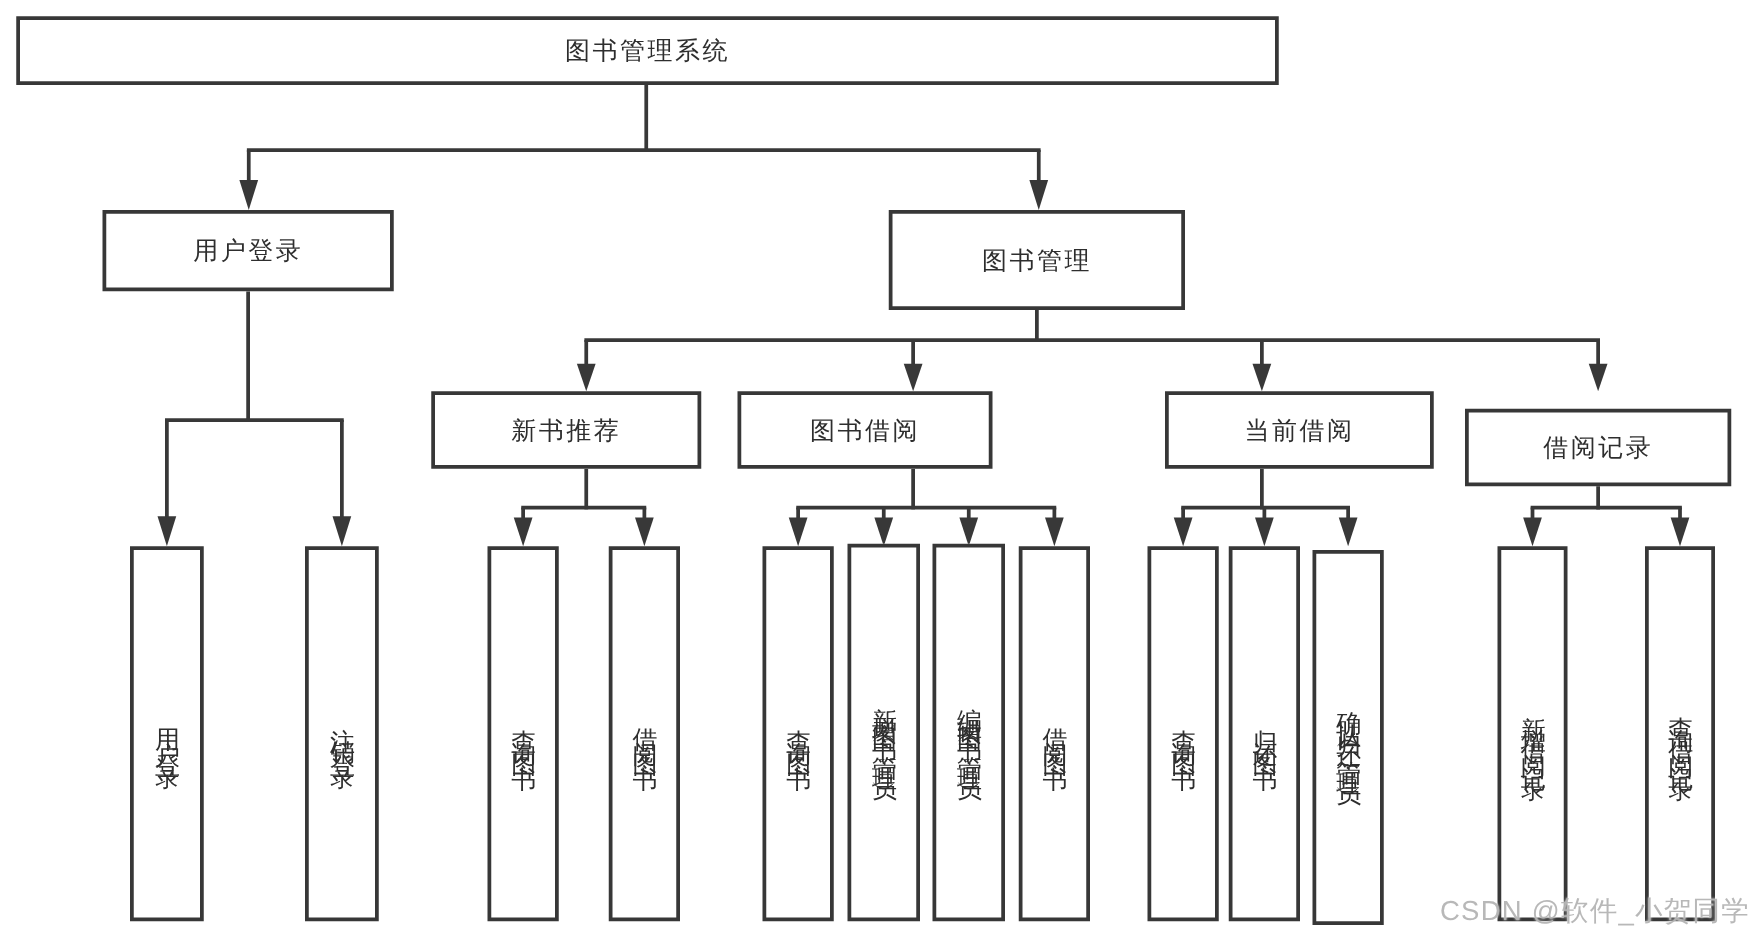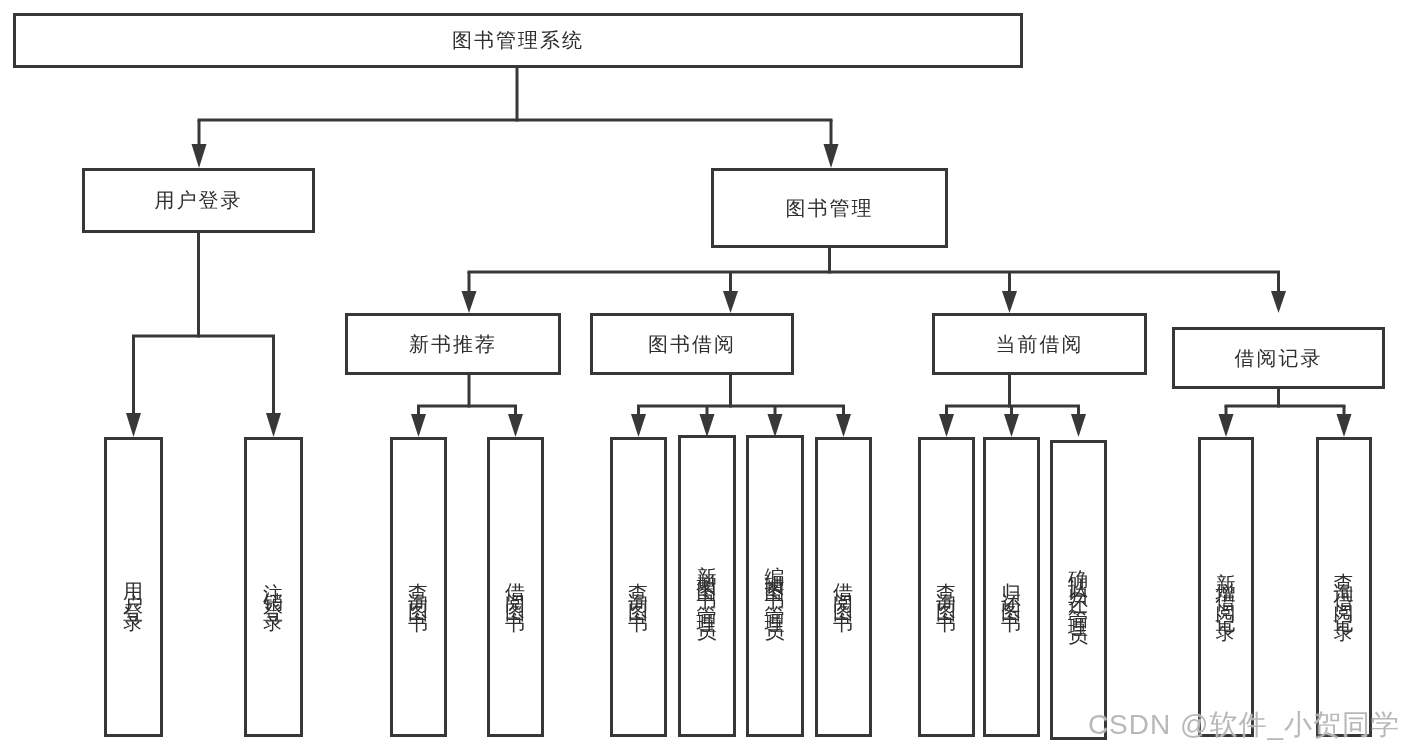--- a/index.html
+++ b/index.html
@@ -43,21 +43,21 @@
     letter-spacing: 10px;
     line-height: 1;
   }
   .leaf.long span { letter-spacing: 8px; }
 
   .watermark {
     position: absolute;
     right: 5px;
     bottom: 3px;
     z-index: 3;
-    font-size: 28px;
+    font-size: 22px;
     color: rgba(178, 178, 178, 0.92);
     text-shadow: 0 0 2px #ffffff;
     letter-spacing: 1px;
     white-space: nowrap;
   }
 </style>
 </head>
 <body>
 
 <div class="canvas">

